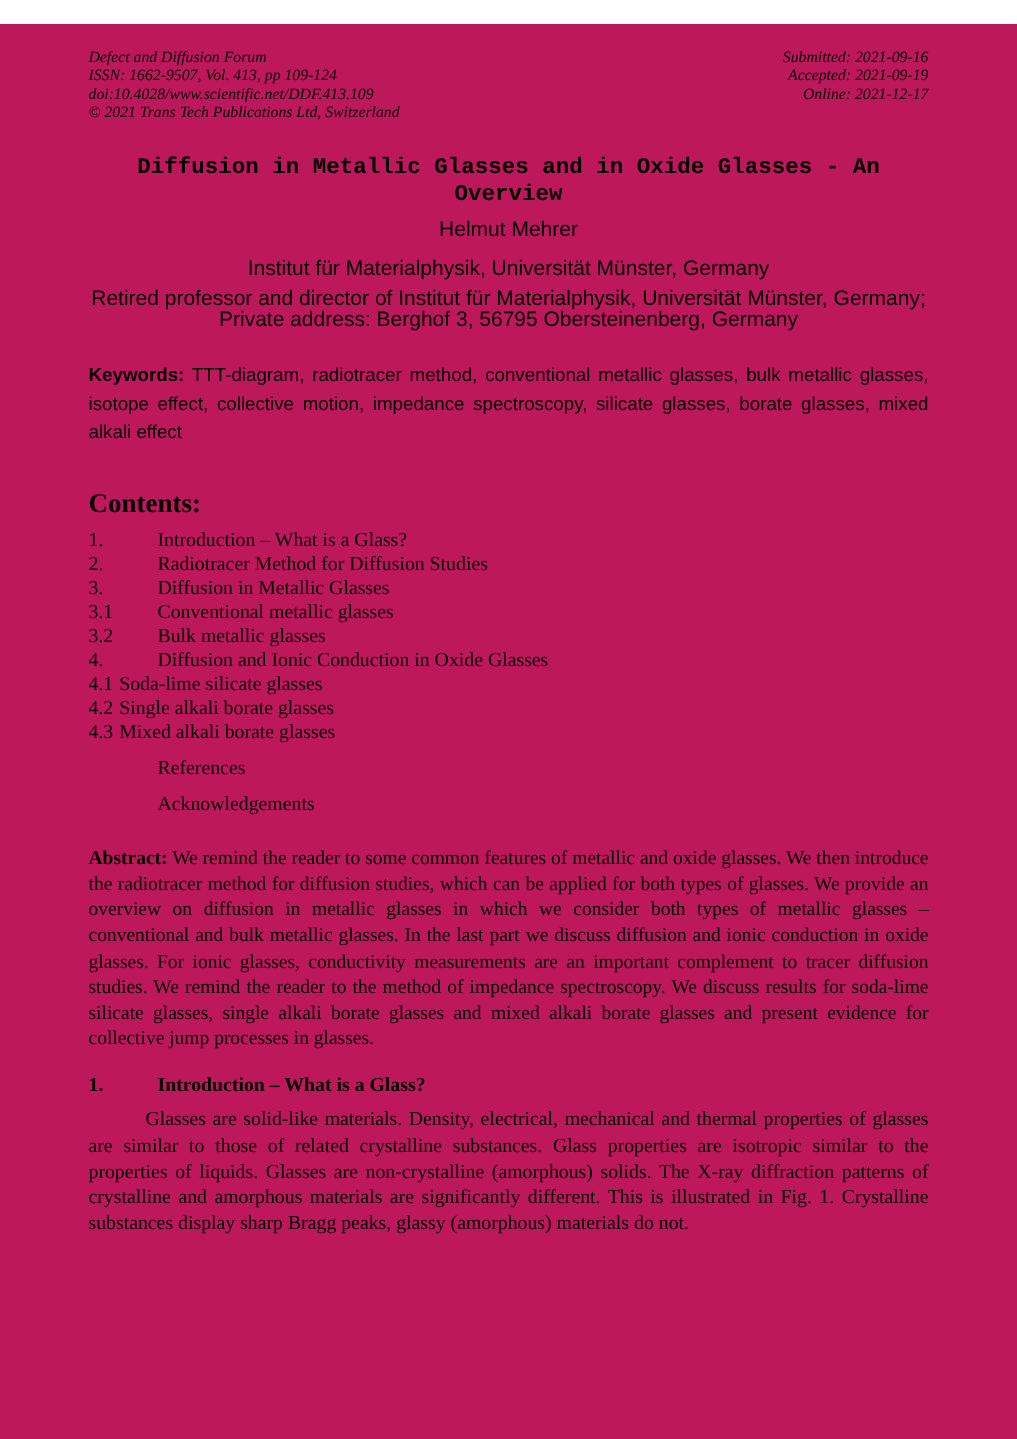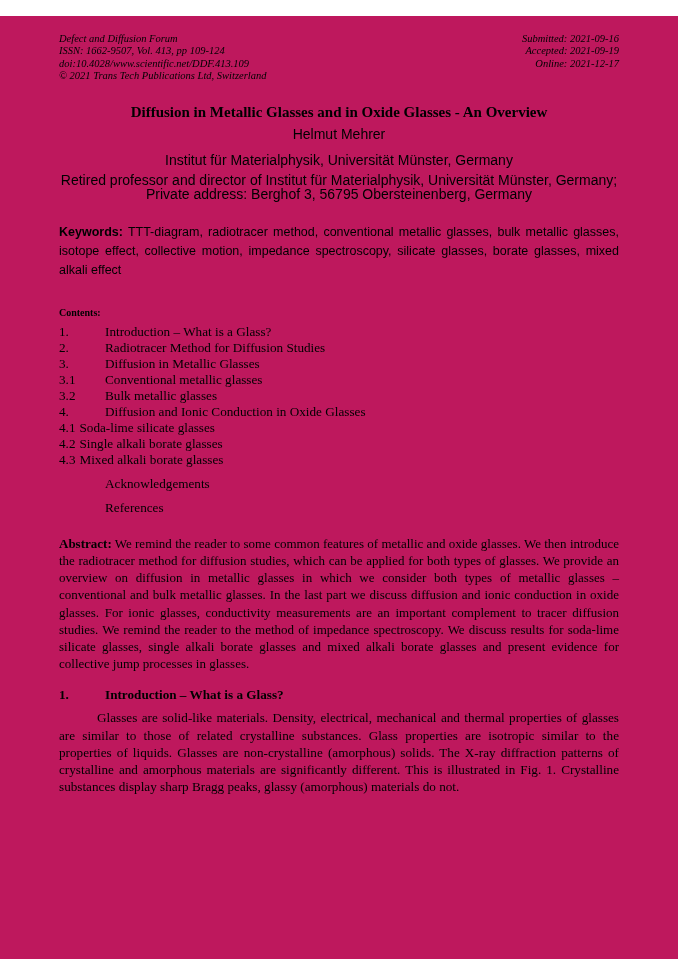--- a/index.html
+++ b/index.html
@@ -22,21 +22,21 @@
     font-family:"Liberation Serif","DejaVu Serif",serif;
     font-style:italic;
     font-size:10.5px;line-height:12.3px;
   }
   .jheader .h-right{text-align:right;}
 
   
   .title{
     margin:21px 0 0 0;
     text-align:center;
-    font-family:Liberation Serif, serif;
+    font-family:Liberation Mono, monospace;
     font-size:15px;font-weight:bold;line-height:18px;
   }
   .author{
     margin-top:5px;text-align:center;
     font-family:"Liberation Sans","DejaVu Sans",sans-serif;
     font-size:14px;line-height:17px;
   }
   .aff{
     margin-top:10px;text-align:center;
     font-family:"Liberation Sans","DejaVu Sans",sans-serif;
@@ -53,21 +53,21 @@
   .keywords{
     margin:21px 0 0 0;
     font-family:"Liberation Sans","DejaVu Sans",sans-serif;
     font-size:12.5px;line-height:19px;
   }
 
   
   .contents-label{
     margin-top:27px;
     font-family:"Liberation Serif","DejaVu Serif",serif;
-    font-size:10px;font-weight:bold;
+    font-size:18px;font-weight:bold;
   }
   .toc{margin-top:6px;font-family:"Liberation Serif","DejaVu Serif",serif;font-size:13.2px;line-height:16px;}
   .toc-row .toc-num{display:inline-block;width:46px;}
   .toc-row.flush .toc-num{display:inline;width:auto;margin-right:4px;}
   .toc-extra{
     margin-top:8px;padding-left:46px;
     font-family:"Liberation Serif","DejaVu Serif",serif;
     font-size:13.2px;line-height:16px;
   }
 
@@ -129,22 +129,22 @@
     <div class="toc-row"><span class="toc-num">2.</span><span>Radiotracer Method for Diffusion Studies</span></div>
     <div class="toc-row"><span class="toc-num">3.</span><span>Diffusion in Metallic Glasses</span></div>
     <div class="toc-row"><span class="toc-num">3.1</span><span>Conventional metallic glasses</span></div>
     <div class="toc-row"><span class="toc-num">3.2</span><span>Bulk metallic glasses</span></div>
     <div class="toc-row"><span class="toc-num">4.</span><span>Diffusion and Ionic Conduction in Oxide Glasses</span></div>
     <div class="toc-row flush"><span class="toc-num">4.1</span><span>Soda-lime silicate glasses</span></div>
     <div class="toc-row flush"><span class="toc-num">4.2</span><span>Single alkali borate glasses</span></div>
     <div class="toc-row flush"><span class="toc-num">4.3</span><span>Mixed alkali borate glasses</span></div>
   </div>
 
+  <div class="toc-extra">References</div>
   <div class="toc-extra">Acknowledgements</div>
-  <div class="toc-extra">References</div>
 
   <p class="abstract just"><span class="b">Abstract:</span> <span>We remind the reader to some common features of metallic and oxide glasses. We then introduce the radiotracer method for diffusion studies, which can be applied for both types of glasses. We provide an overview on diffusion in metallic glasses in which we consider both types of metallic glasses – conventional and bulk metallic glasses. In the last part we discuss diffusion and ionic conduction in oxide glasses. For ionic glasses, conductivity measurements are an important complement to tracer diffusion studies. We remind the reader to the method of impedance spectroscopy. We discuss results for soda-lime silicate glasses, single alkali borate glasses and mixed alkali borate glasses and present evidence for collective jump processes in glasses.</span></p>
 
   <div class="sec-heading"><span class="sec-num">1.</span><span>Introduction – What is a Glass?</span></div>
 
   <p class="body-par just">Glasses are solid-like materials. Density, electrical, mechanical and thermal properties of glasses are similar to those of related crystalline substances. Glass properties are isotropic similar to the properties of liquids. Glasses are non-crystalline (amorphous) solids. The X-ray diffraction patterns of crystalline and amorphous materials are significantly different. This is illustrated in Fig. 1. Crystalline substances display sharp Bragg peaks, glassy (amorphous) materials do not.</p>
 
 </div>
 
 </body></html>

